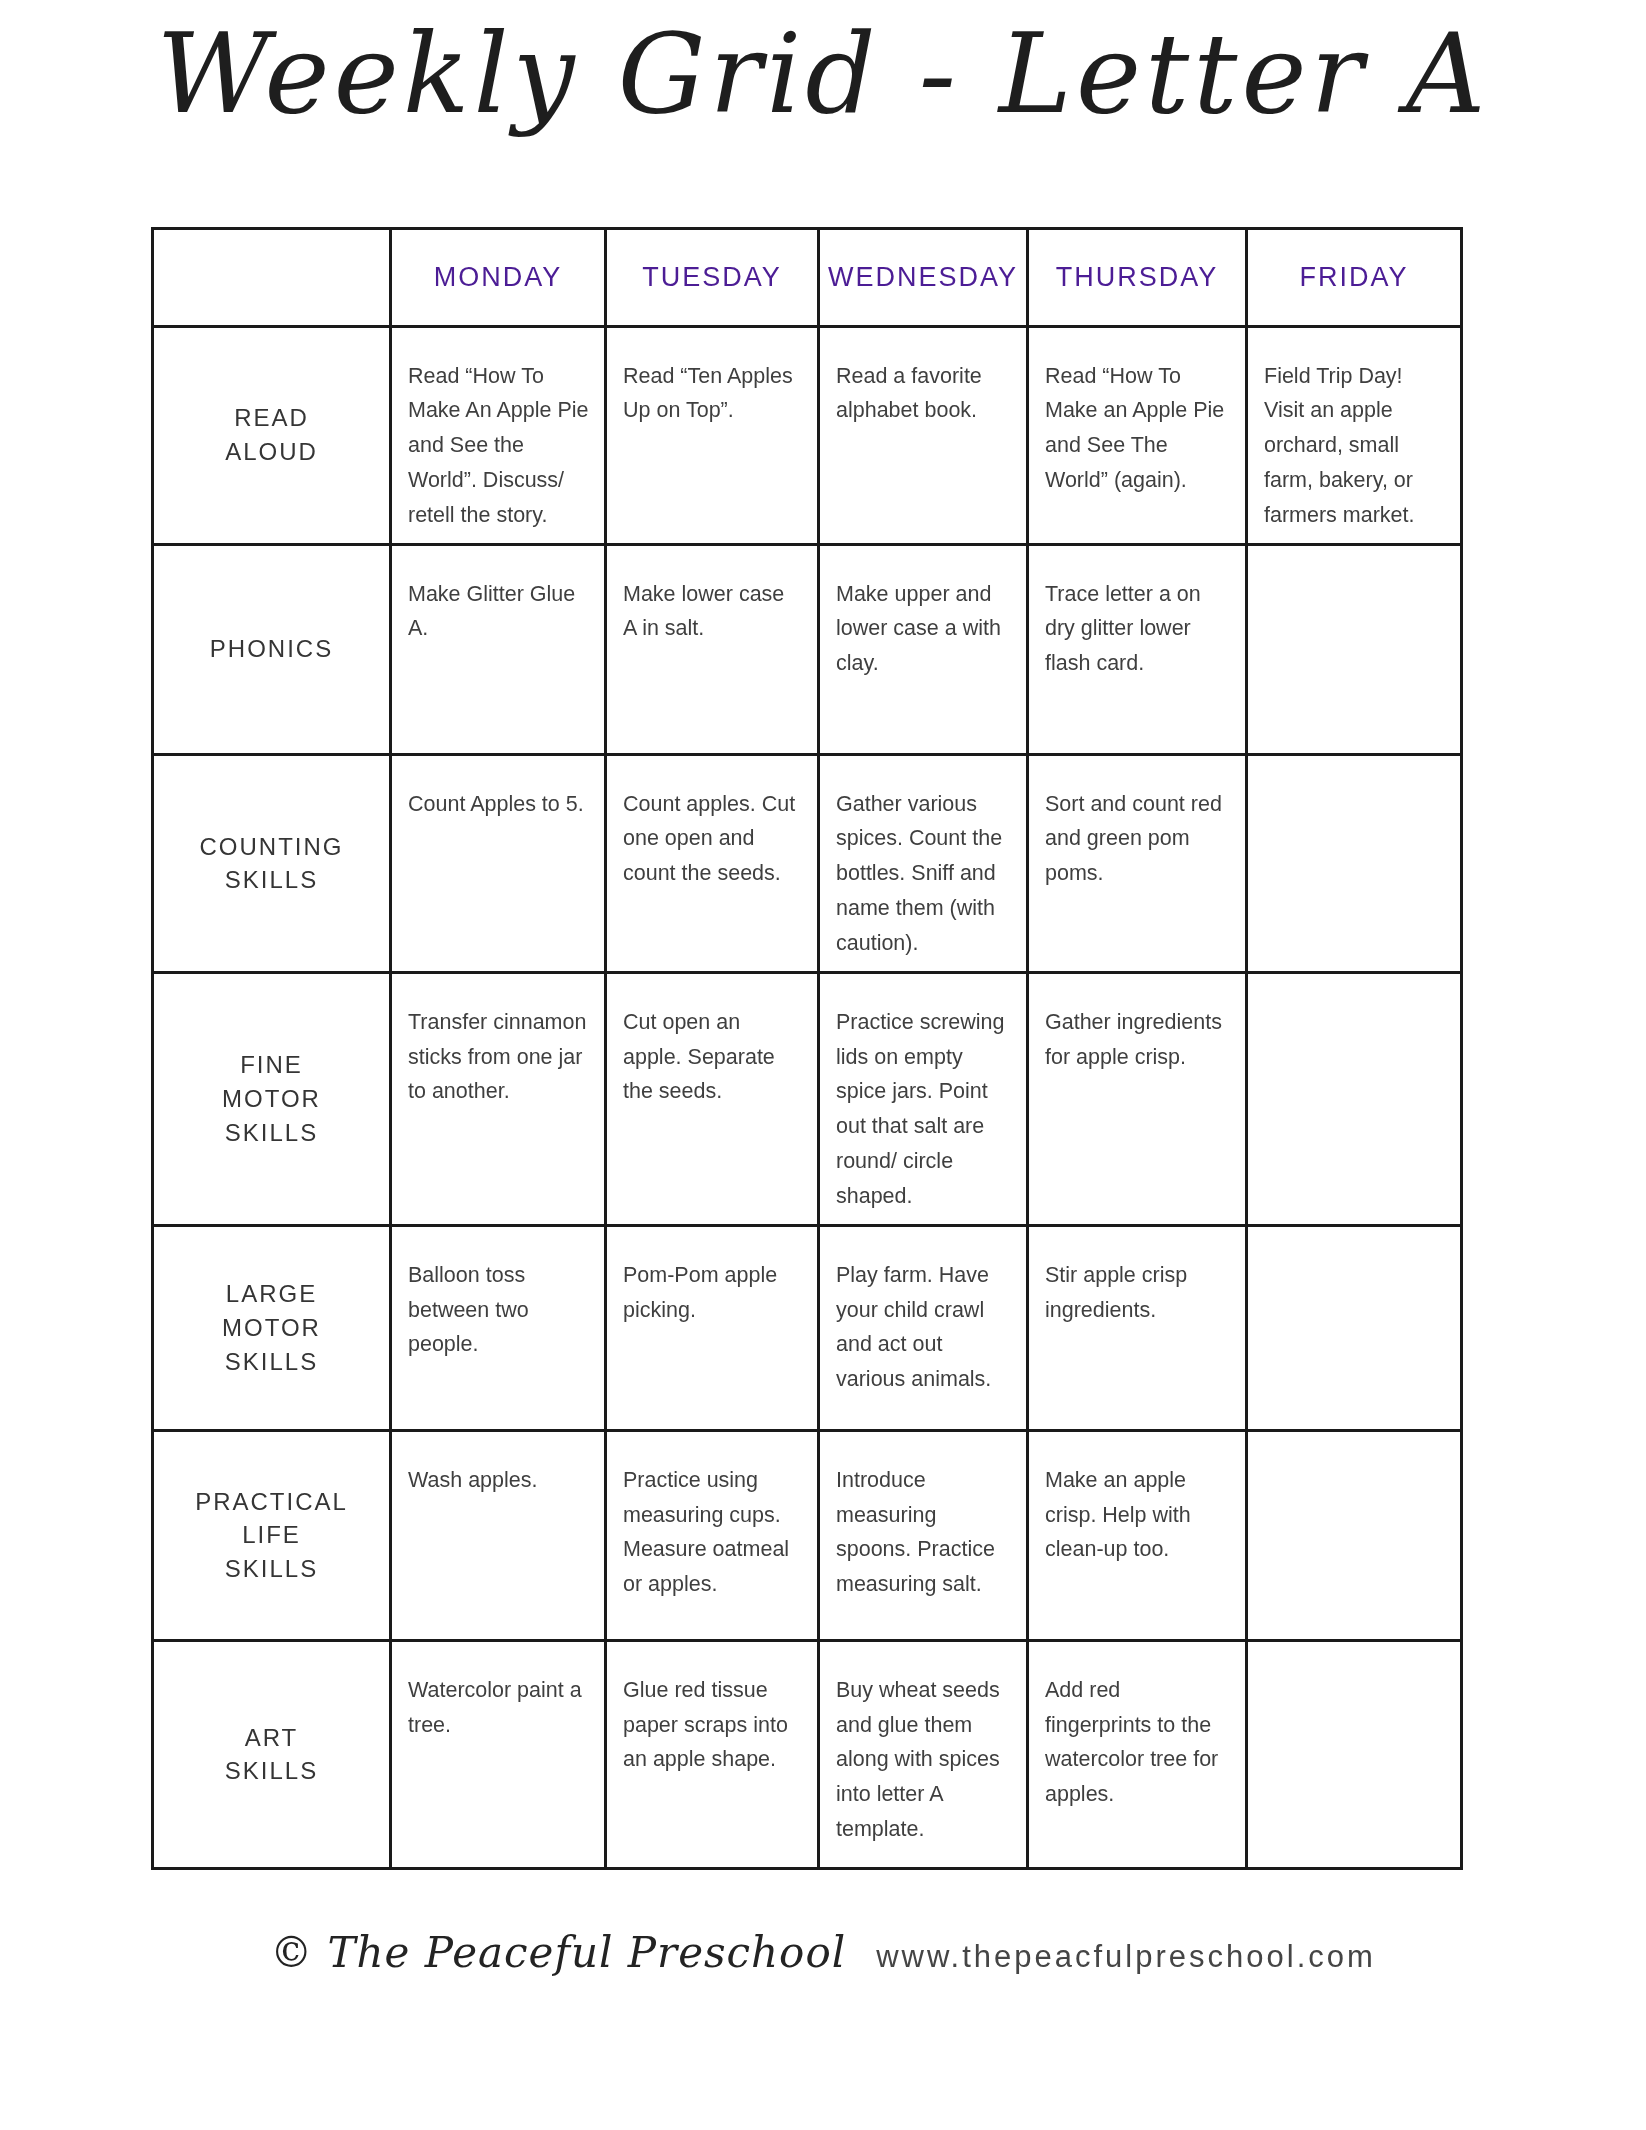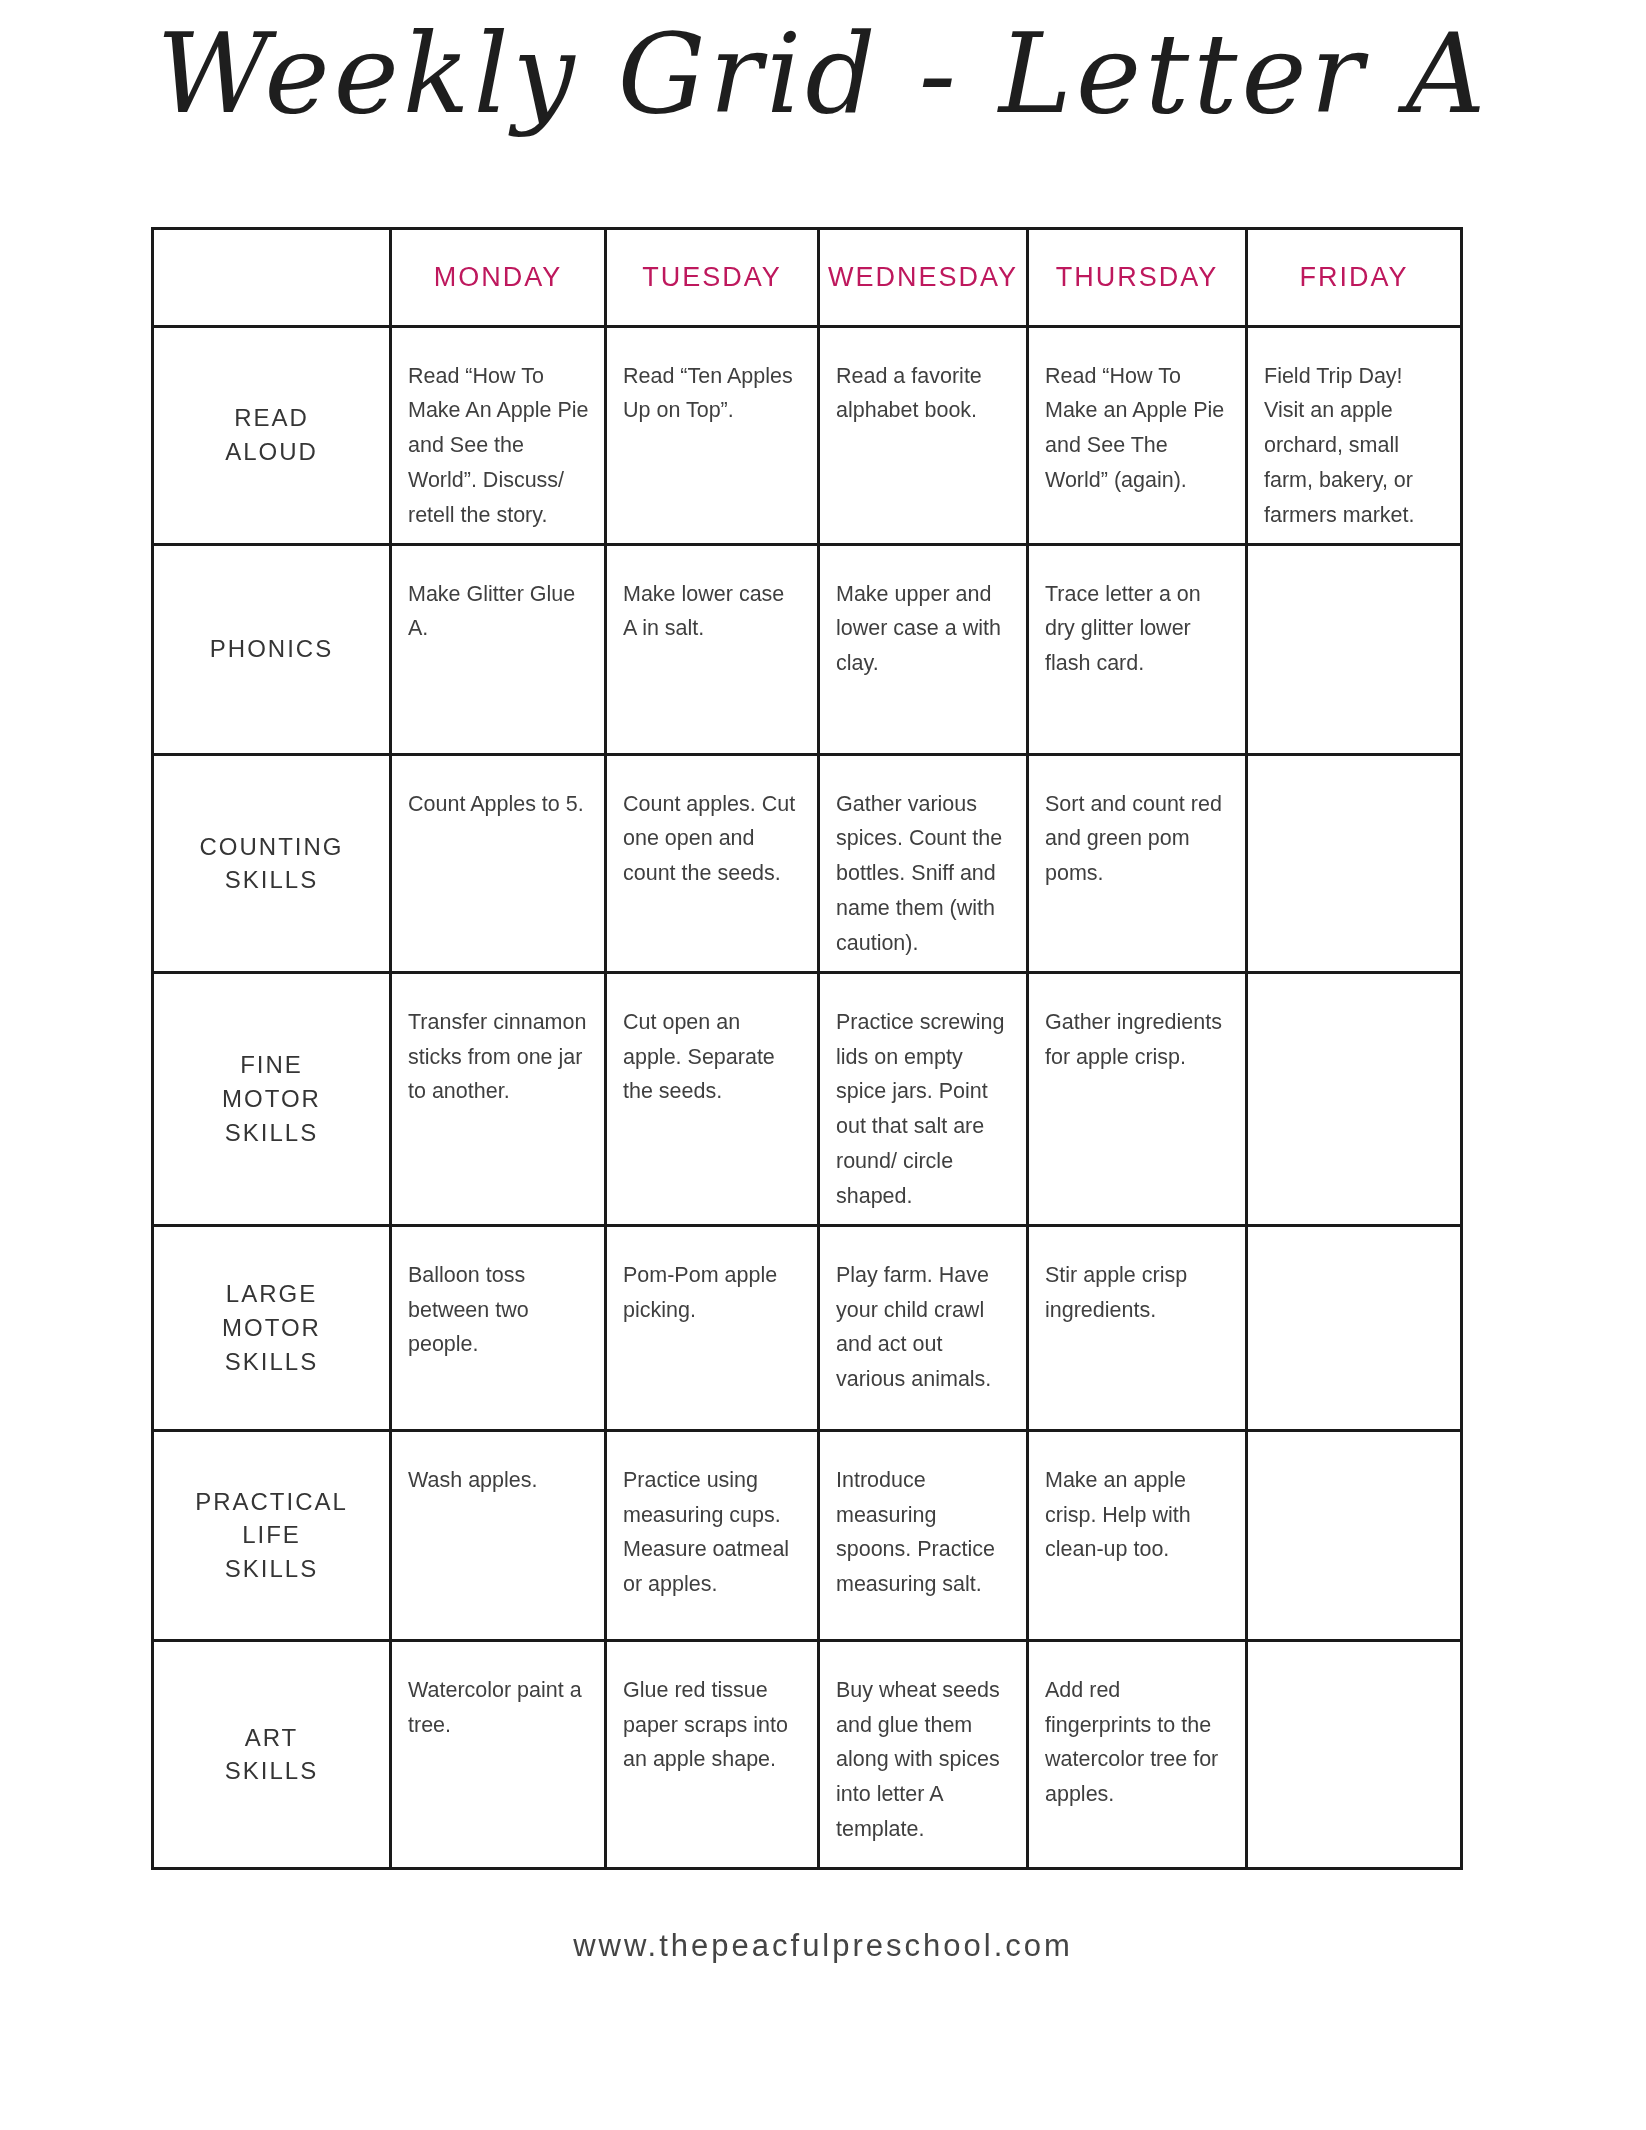--- a/index.html
+++ b/index.html
@@ -40,21 +40,21 @@
   table.week-grid col.c-fri   { width: 215px; }
   table.week-grid th, table.week-grid td {
     border: 3px solid #1a1a1a;
     background: #ffffff;
   }
   tr.head-row { height: 98px; }
   th.day-header {
     font-weight: 300;
     font-size: 27px;
     letter-spacing: 2px;
-    color: #be185d;
+    color: #4c1d95;
     text-align: center;
     vertical-align: middle;
   }
   td.row-label {
     text-align: center;
     vertical-align: middle;
     font-size: 24px;
     letter-spacing: 2px;
     font-weight: 300;
     color: #353535;
@@ -191,16 +191,17 @@
         <td class="cell">Watercolor paint a tree.</td>
         <td class="cell">Glue red tissue paper scraps into an apple shape.</td>
         <td class="cell">Buy wheat seeds and glue them along with spices into letter A template.</td>
         <td class="cell">Add red fingerprints to the watercolor tree for apples.</td>
         <td class="cell"></td>
       </tr>
     </tbody>
   </table>
 
   <div class="footer">
+    <span class="copyright">© The Peaceful Preschool</span>
     <span class="website">www.thepeacfulpreschool.com</span>
   </div>
 
 </div>
 
 </body></html>

